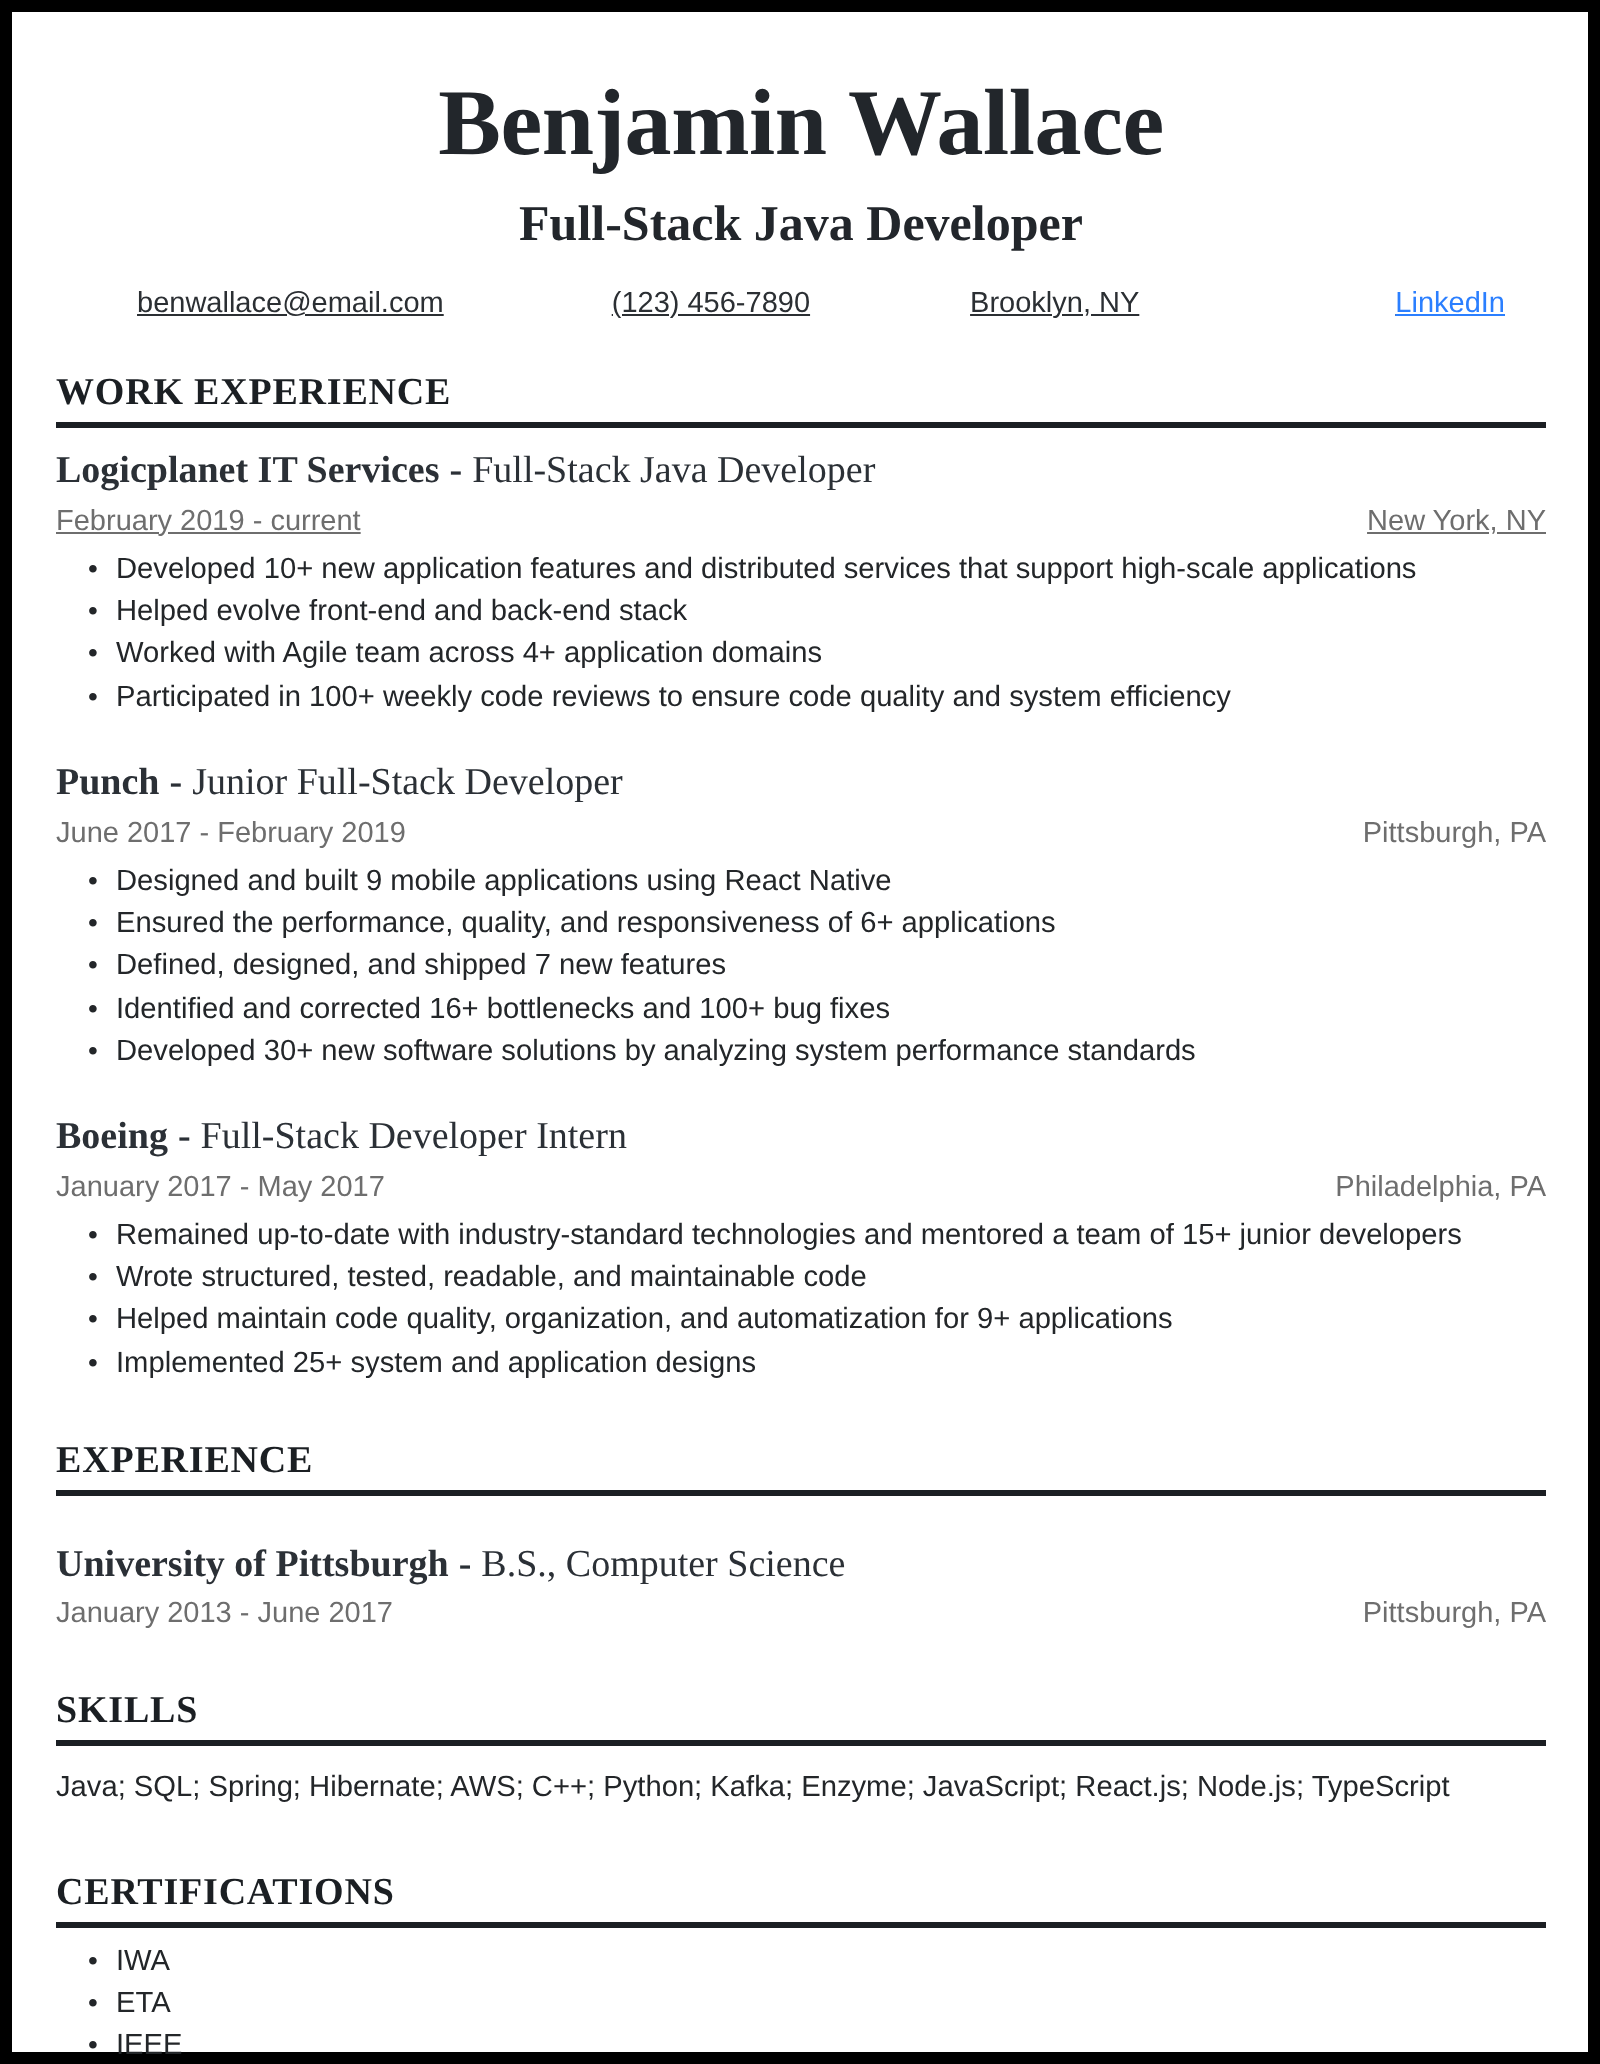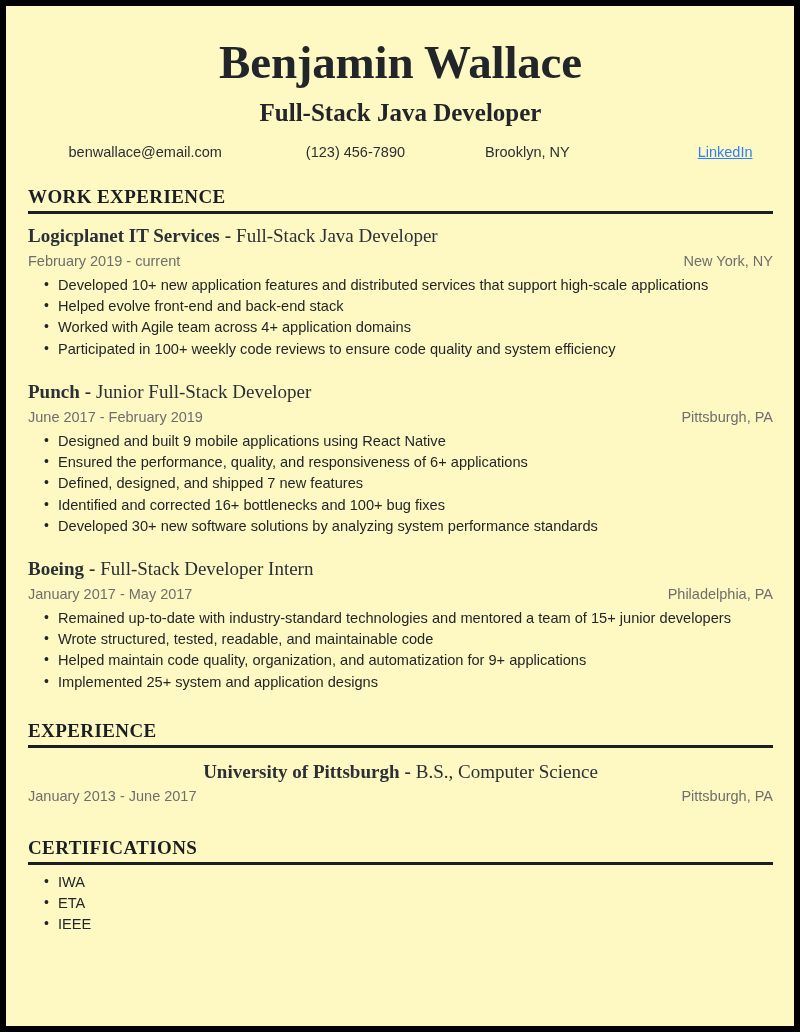--- a/index.html
+++ b/index.html
@@ -13,21 +13,21 @@
     overflow: hidden;
     font-family: "Liberation Sans", sans-serif;
   }
 
   .page {
     position: absolute;
     left: 6px;
     top: 6px;
     width: 788px;
     height: 1020px;
-    background: #fef9c3;
+    background: #ffffff;
     box-sizing: border-box;
     padding: 0;
   }
 
   .inner {
     position: absolute;
     left: 22px;
     top: 0;
     width: 745px;
   }
@@ -52,20 +52,21 @@
     color: #22262b;
     margin-top: 14px;
   }
   .contact-row {
     display: flex;
     justify-content: center;
     align-items: baseline;
     margin-top: 19px;
     font-size: 14.5px;
     color: #2b2f33;
+    text-decoration: underline;
   }
   .contact-item { white-space: nowrap; }
   .contact-item.c0 { margin-left: 20px; }
   .contact-gap-a { width: 84px; }
   .contact-gap-b { width: 80px; }
   .contact-gap-c { width: 128px; }
   .contact-link {
     color: #2b7fff;
     text-decoration: underline;
     cursor: pointer;
@@ -158,21 +159,21 @@
     </div>
 
     <div class="section" style="margin-top:27px;">
       <div class="section-title">WORK EXPERIENCE</div>
       <div class="rule"></div>
 
       <div class="entry" style="margin-top:11px;">
         <div class="entry-head">
           <span class="entry-org">Logicplanet IT Services</span><span class="entry-dash">-</span><span class="entry-role">Full-Stack Java Developer</span>
         </div>
-        <div class="meta-row" style="margin-top:6px;">
+        <div class="meta-row" style="margin-top:6px;text-decoration:underline;">
           <span>February 2019 - current</span>
           <span>New York, NY</span>
         </div>
         <ul class="bullets" style="margin-top:5px;">
           <li>Developed 10+ new application features and distributed services that support high-scale applications</li>
           <li>Helped evolve front-end and back-end stack</li>
           <li>Worked with Agile team across 4+ application domains</li>
           <li>Participated in 100+ weekly code reviews to ensure code quality and system efficiency</li>
         </ul>
       </div>
@@ -208,31 +209,36 @@
           <li>Helped maintain code quality, organization, and automatization for 9+ applications</li>
           <li>Implemented 25+ system and application designs</li>
         </ul>
       </div>
     </div>
 
     <div class="section" style="margin-top:28px;">
       <div class="section-title">EXPERIENCE</div>
       <div class="rule"></div>
 
-      <div class="entry" style="margin-top:13px;text-align:center;">
+      <div class="entry" style="margin-top:24px;">
         <div class="entry-head">
           <span class="entry-org">University of Pittsburgh</span><span class="entry-dash">-</span><span class="entry-role">B.S.,  Computer Science</span>
         </div>
         <div class="meta-row" style="margin-top:6px;">
           <span>January 2013 - June 2017</span>
           <span>Pittsburgh, PA</span>
         </div>
       </div>
     </div>
 
+    <div class="section" style="margin-top:29px;">
+      <div class="section-title">SKILLS</div>
+      <div class="rule"></div>
+      <div class="body-line" style="margin-top:11px;">Java; SQL; Spring; Hibernate; AWS; C++; Python; Kafka; Enzyme; JavaScript; React.js; Node.js; TypeScript</div>
+    </div>
 
     <div class="section" style="margin-top:32px;">
       <div class="section-title">CERTIFICATIONS</div>
       <div class="rule"></div>
       <ul class="bullets" style="margin-top:7px;">
         <li>IWA</li>
         <li>ETA</li>
         <li>IEEE</li>
       </ul>
     </div>

